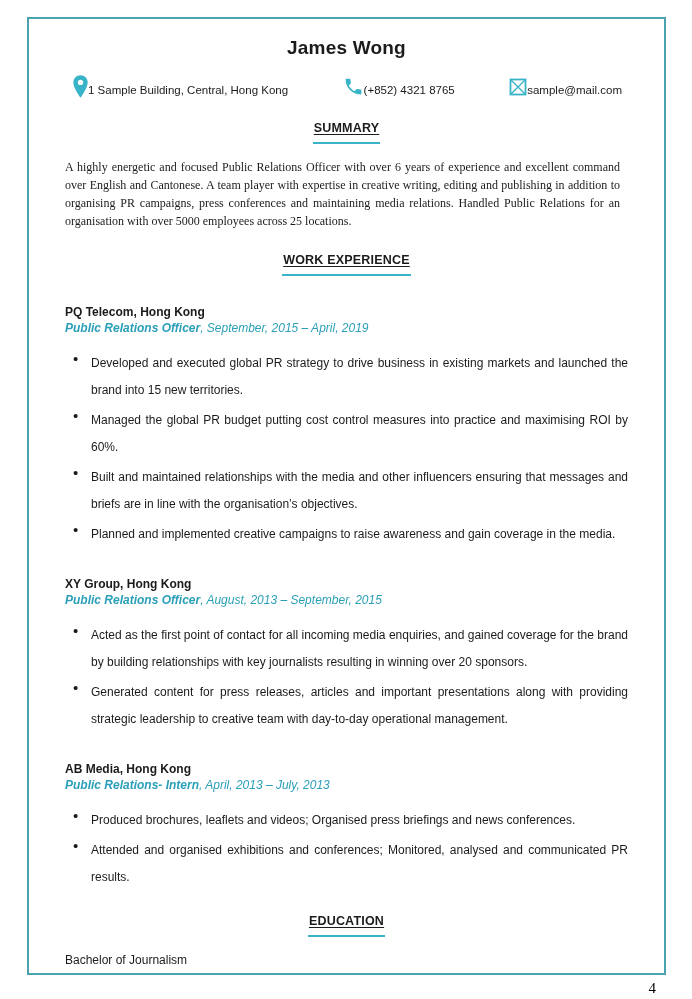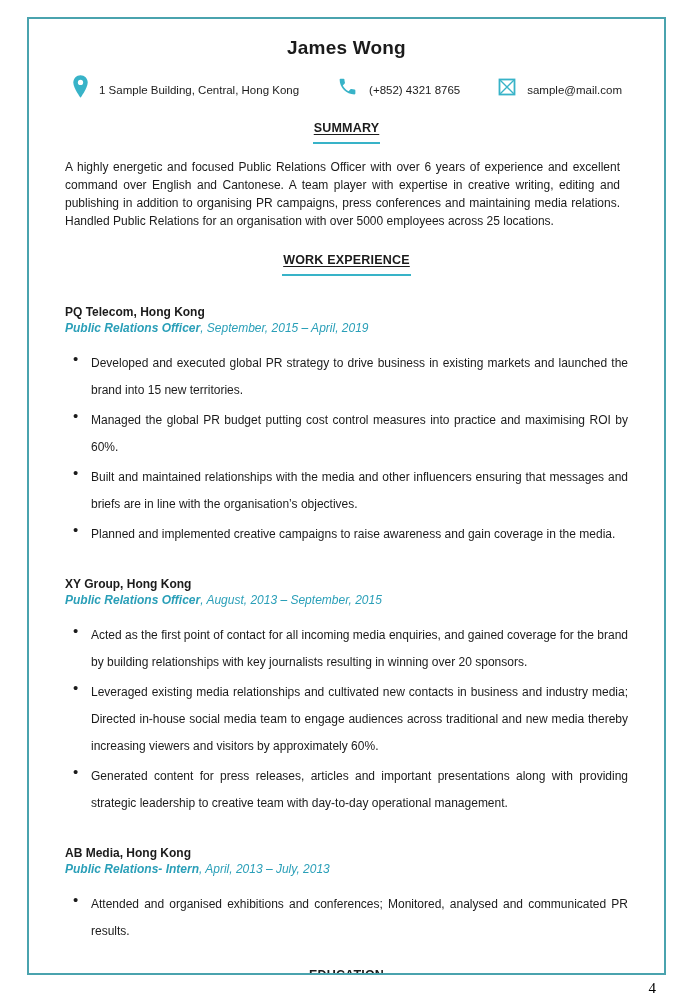--- a/index.html
+++ b/index.html
@@ -33,39 +33,40 @@
     font-size: 19px;
     font-weight: 700;
     letter-spacing: .2px;
   }
   .contact-row {
     display: flex;
     align-items: center;
     justify-content: space-between;
     margin: 16px 6px 0 8px;
   }
-  .contact-item { display: flex; align-items: center; gap: 11px; }
+  .contact-item { display: flex; align-items: center; }
   .contact-item .txt { font-size: 11.5px; padding-top: 6px; }
   .icon { flex: 0 0 auto; display: inline-flex; }
   .section-heading { text-align: center; margin: 20px 0 12px 0; }
   .section-heading span {
     display: inline-block;
     font-size: 12.5px;
     font-weight: 700;
     letter-spacing: .2px;
     text-decoration: underline;
     text-underline-offset: 2px;
     border-bottom: 2.5px solid var(--accent);
     padding: 0 1px 7px 1px;
   }
   .body-text {
     margin: 14px 8px 0 0;
     font-size: 12px;
     line-height: 18px;
     text-align: justify;
+    font-family: Liberation Serif, serif;
   }
   .job { margin-top: 28px; }
   .company { font-size: 12px; font-weight: 700; line-height: 16px; }
   .job-title-line { font-size: 12px; font-style: italic; color: var(--title_teal); line-height: 16px; }
   .job-title { font-weight: 700; }
   ul.bullets { margin: 14px 0 0 0; padding: 0 0 0 26px; list-style: none; }
   ul.bullets li {
     position: relative;
     font-size: 12px;
     line-height: 27px;
@@ -145,29 +146,29 @@
         <li>Built and maintained relationships with the media and other influencers ensuring that messages and briefs are in line with the organisation’s objectives.</li>
         <li>Planned and implemented creative campaigns to raise awareness and gain coverage in the media.</li>
       </ul>
     </div>
 
     <div class="job">
       <div class="company">XY Group, Hong Kong</div>
       <div class="job-title-line"><span class="job-title">Public Relations Officer</span><span>, August, 2013 – September, 2015</span></div>
       <ul class="bullets">
         <li>Acted as the first point of contact for all incoming media enquiries, and gained coverage for the brand by building relationships with key journalists resulting in winning over 20 sponsors.</li>
-        <li>Leveraged existing media relationships and cultivated new contacts in business and industry media; Directed in-house social media team to engage audiences across traditional and new media thereby increasing viewers and visitors by approximately 60%.</li>
         <li>Generated content for press releases, articles and important presentations along with providing strategic leadership to creative team with day-to-day operational management.</li>
       </ul>
     </div>
 
     <div class="job">
       <div class="company">AB Media, Hong Kong</div>
       <div class="job-title-line"><span class="job-title">Public Relations- Intern</span><span>, April, 2013 – July, 2013</span></div>
       <ul class="bullets">
+        <li>Produced brochures, leaflets and videos; Organised press briefings and news conferences.</li>
         <li>Attended and organised exhibitions and conferences; Monitored, analysed and communicated PR results.</li>
       </ul>
     </div>
 
     <div class="section-heading">
       <span>EDUCATION</span>
     </div>
     <div class="edu-block">
       <div class="edu-line">Bachelor of Journalism</div>
       <div class="edu-line">The University of Hong Kong</div>

